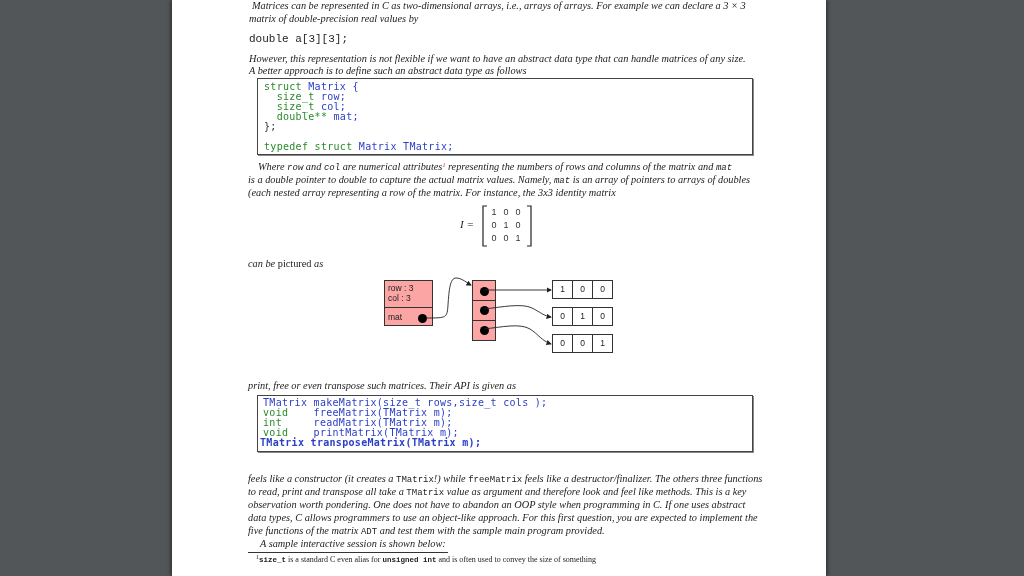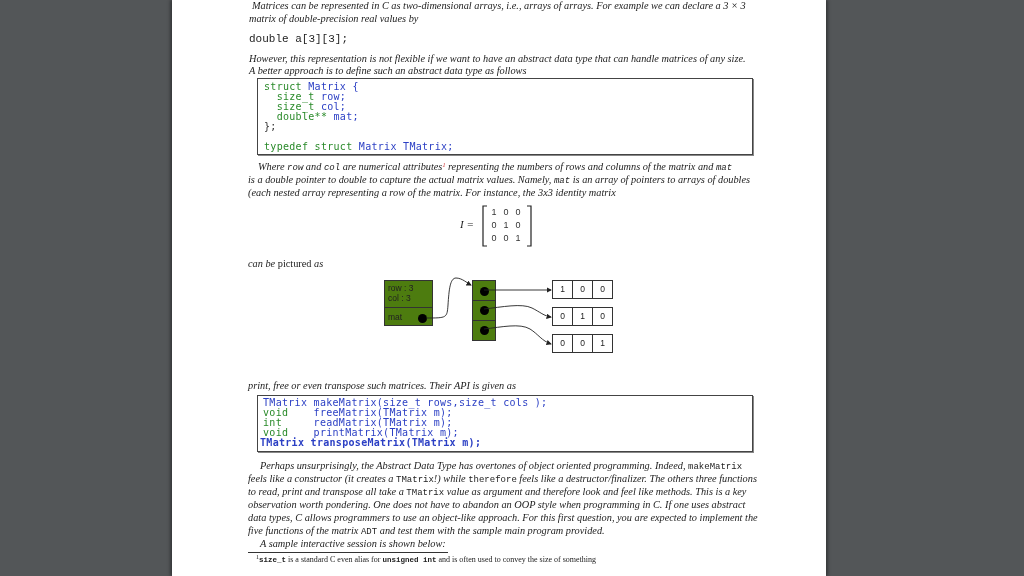--- a/index.html
+++ b/index.html
@@ -27,21 +27,21 @@
   }
   .code-line {
     position:absolute; font-family:"DejaVu Sans Mono", monospace; font-size:10px;
     white-space:pre; line-height:10px; letter-spacing:0.3px;
   }
   .kw { color:#2a8a2a; }
   .id { color:#2b3fc4; }
   .pl { color:#333; }
   .matrix-label { font-family:"Liberation Serif", serif; font-size:11px; color:#222; }
   .mat-cell { position:absolute; font-family:"Liberation Sans", sans-serif; font-size:9px; color:#333; width:12px; text-align:center; }
-  .diagram-box { position:absolute; border:1px solid #333; background:#4d7c0f; box-sizing:border-box; }
+  .diagram-box { position:absolute; border:1px solid #333; background:#fca5a5; box-sizing:border-box; }
   .diag-text { position:absolute; font-family:"Liberation Sans", sans-serif; font-size:8.5px; color:#222; white-space:nowrap; line-height:9px; }
   .dot { position:absolute; width:9px; height:9px; border-radius:50%; background:#000; }
   .cell { position:absolute; border:1px solid #333; box-sizing:border-box; font-family:"Liberation Sans", sans-serif; font-size:8.5px; color:#222; text-align:center; line-height:17px; background:#fff; }
   .fn { position:absolute; font-family:"Liberation Serif", serif; font-size:8px; color:#222; white-space:nowrap; }
   .fn .mono { font-size:7.5px; font-weight:bold; }
   .rule { position:absolute; height:1px; background:#333; }
   sup { font-size:6px; color:#c22; vertical-align:top; position:relative; top:-1px; }
 </style>
 </head>
 <body>
@@ -132,22 +132,21 @@
   <div class="abs it" style="left:76px; top:379px;">print, free or even transpose such matrices. Their API is given as</div>
 
   <div class="code-block" style="left:85px; top:395px; width:494px; height:55px;">
     <div class="code-line" style="left:5px; top:2px;"><span class="id">TMatrix</span><span class="id"> makeMatrix(size_t rows,size_t cols );</span></div>
     <div class="code-line" style="left:5px; top:12px;"><span class="kw">void   </span><span class="id"> freeMatrix(TMatrix m);</span></div>
     <div class="code-line" style="left:5px; top:22px;"><span class="kw">int    </span><span class="id"> readMatrix(TMatrix m);</span></div>
     <div class="code-line" style="left:5px; top:32px;"><span class="kw">void   </span><span class="id"> printMatrix(TMatrix m);</span></div>
     <div class="code-line" style="left:2px; top:42px;font-weight:bold;"><span class="id">TMatrix</span><span class="id"> transposeMatrix(TMatrix m);</span></div>
   </div>
 
-  <div class="abs it" style="left:88px; top:459px;"><span>Perhaps unsurprisingly, the Abstract Data Type has overtones of object oriented programming. Indeed, </span><span class="mono">makeMatrix</span></div>
-  <div class="abs it" style="left:76px; top:472px;"><span>feels like a constructor (it creates a </span><span class="mono">TMatrix</span><span>!) while </span><span class="mono">therefore</span><span> feels like a destructor/finalizer. The others three functions</span></div>
+  <div class="abs it" style="left:76px; top:472px;"><span>feels like a constructor (it creates a </span><span class="mono">TMatrix</span><span>!) while </span><span class="mono">freeMatrix</span><span> feels like a destructor/finalizer. The others three functions</span></div>
   <div class="abs it" style="left:76px; top:485px;"><span>to read, print and transpose all take a </span><span class="mono">TMatrix</span><span> value as argument and therefore look and feel like methods. This is a key</span></div>
   <div class="abs it" style="left:76px; top:498px;">observation worth pondering. One does not have to abandon an OOP style when programming in C. If one uses abstract</div>
   <div class="abs it" style="left:76px; top:511px;">data types, C allows programmers to use an object-like approach. For this first question, you are expected to implement the</div>
   <div class="abs it" style="left:76px; top:524px;"><span>five functions of the matrix </span><span class="mono">ADT</span><span> and test them with the sample main program provided.</span></div>
   <div class="abs it" style="left:88px; top:537px;">A sample interactive session is shown below:</div>
 
   <div class="rule" style="left:76px; top:552px; width:200px;"></div>
   <div class="fn" style="left:84px; top:555px;"><sup style="color:#222;">1</sup><span class="mono">size_t</span><span> is a standard C even alias for </span><span class="mono">unsigned int</span><span> and is often used to convey the size of something</span></div>
 
 </div>

